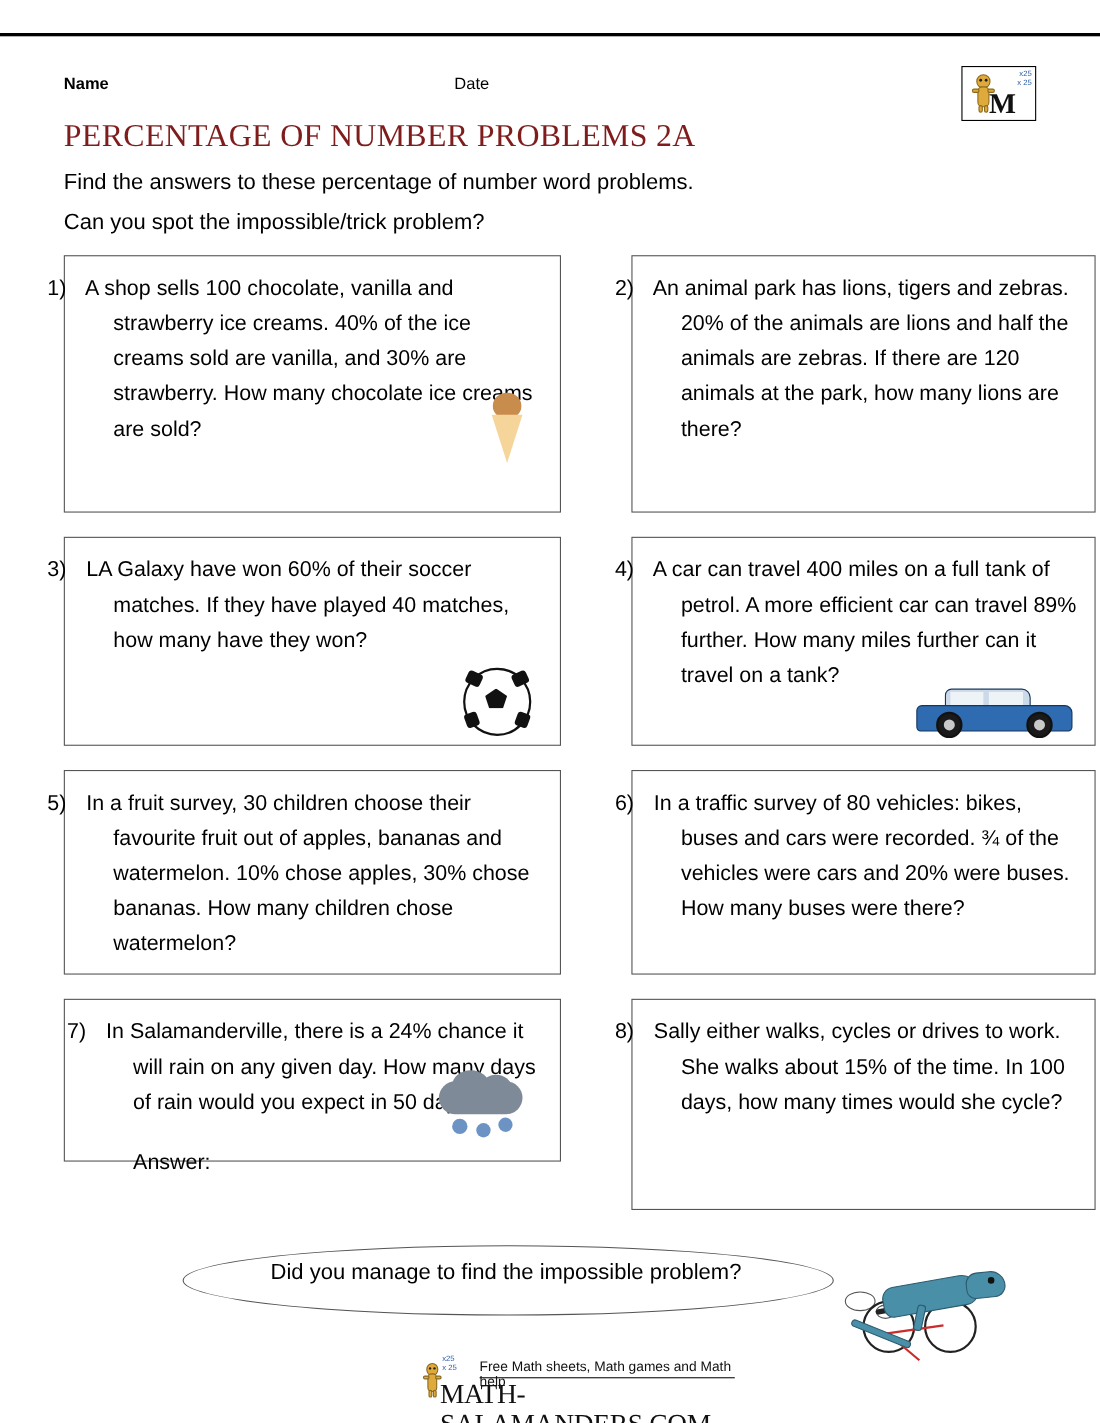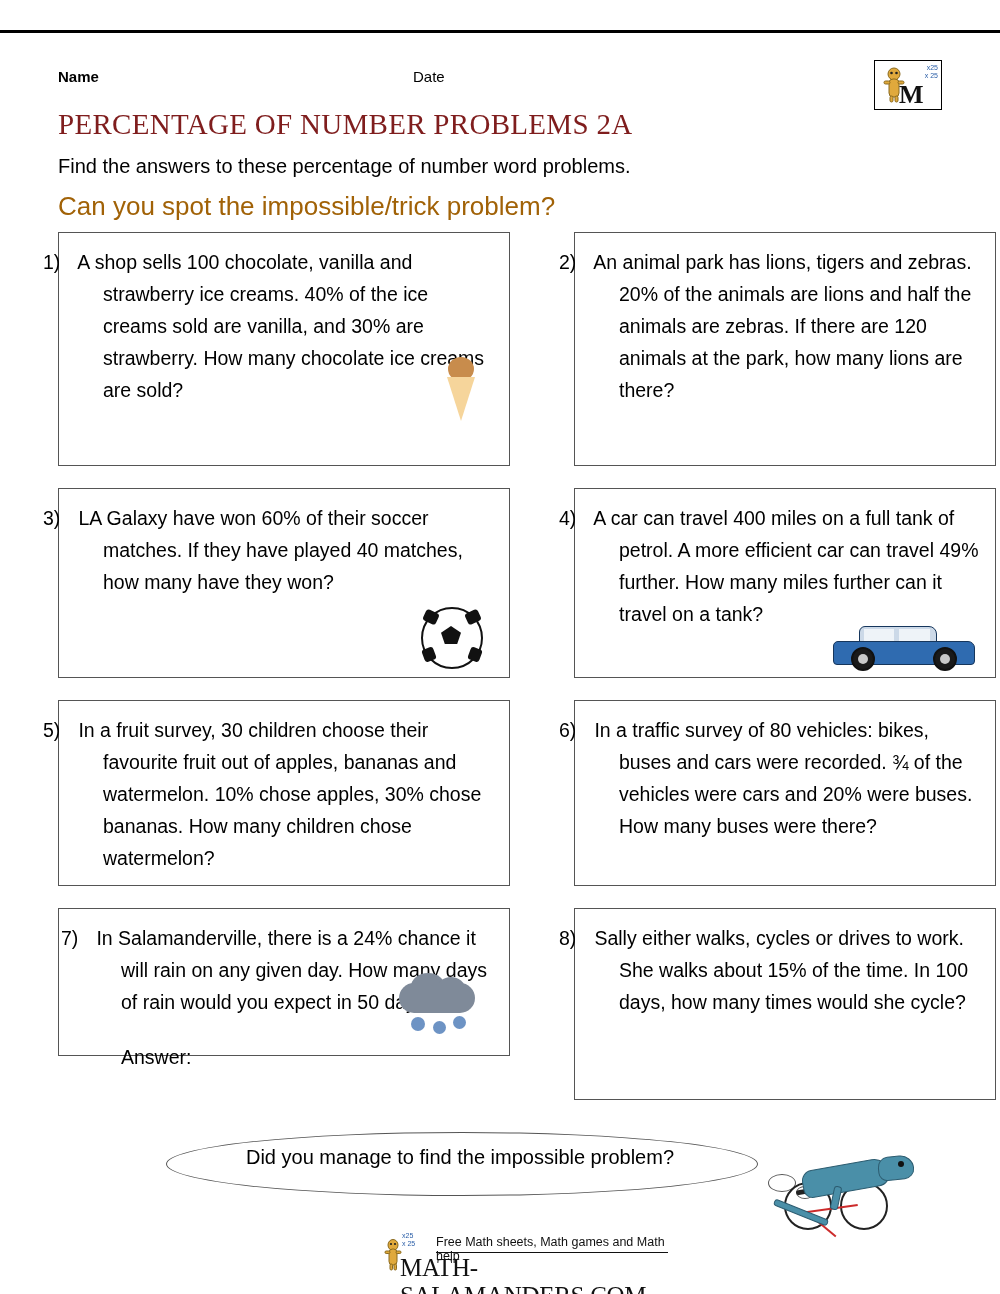--- a/index.html
+++ b/index.html
@@ -97,22 +97,22 @@
     position: absolute;
     left: 58px;
     top: 155px;
     font-size: 20px;
     color: #000;
   }
   .subtitle2 {
     position: absolute;
     left: 58px;
     top: 191px;
-    font-size: 26px;
-    color: #a16207;
+    font-size: 20px;
+    color: #000000;
   }
   .grid {
     position: absolute;
     left: 58px;
     top: 232px;
     width: 906px;
   }
   .row {
     position: relative;
     width: 906px;
@@ -507,21 +507,21 @@
         <span class="qtext hang"><span class="num">3)</span> <span>LA Galaxy have won 60% of their soccer matches. If they have played 40 matches, how many have they won?</span></span>
         <div class="soccer">
           <div class="p sp-center"></div>
           <div class="p sp-a"></div>
           <div class="p sp-b"></div>
           <div class="p sp-c"></div>
           <div class="p sp-d"></div>
         </div>
       </div>
       <div class="qbox right" style="height:190px;">
-        <span class="qtext hang"><span class="num">4)</span> <span>A car can travel 400 miles on a full tank of petrol. A more efficient car can travel 49% further. How many miles further can it travel on a tank?</span></span>
+        <span class="qtext hang"><span class="num">4)</span> <span>A car can travel 400 miles on a full tank of petrol. A more efficient car can travel 89% further. How many miles further can it travel on a tank?</span></span>
         <div class="car">
           <div class="car-top"></div>
           <div class="car-win"></div>
           <div class="car-win2"></div>
           <div class="car-body"></div>
           <div class="wheel w1">
               <i></i>
             </div>
           <div class="wheel w2">
               <i></i>

